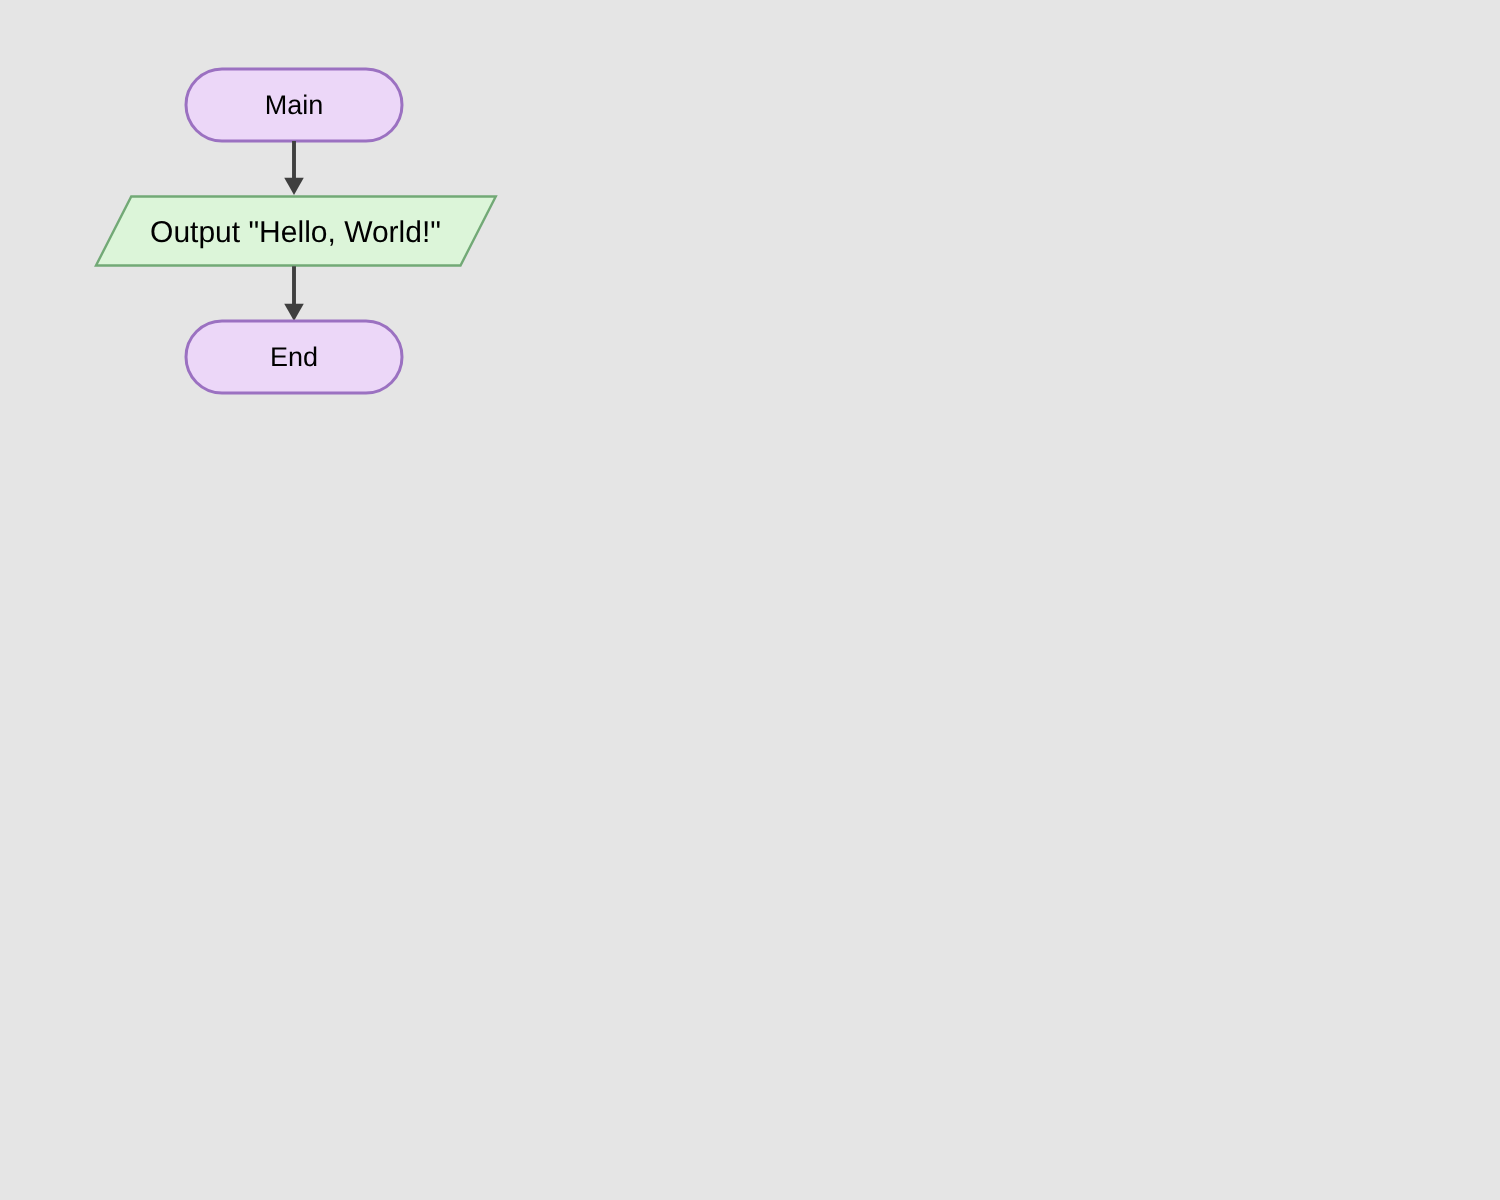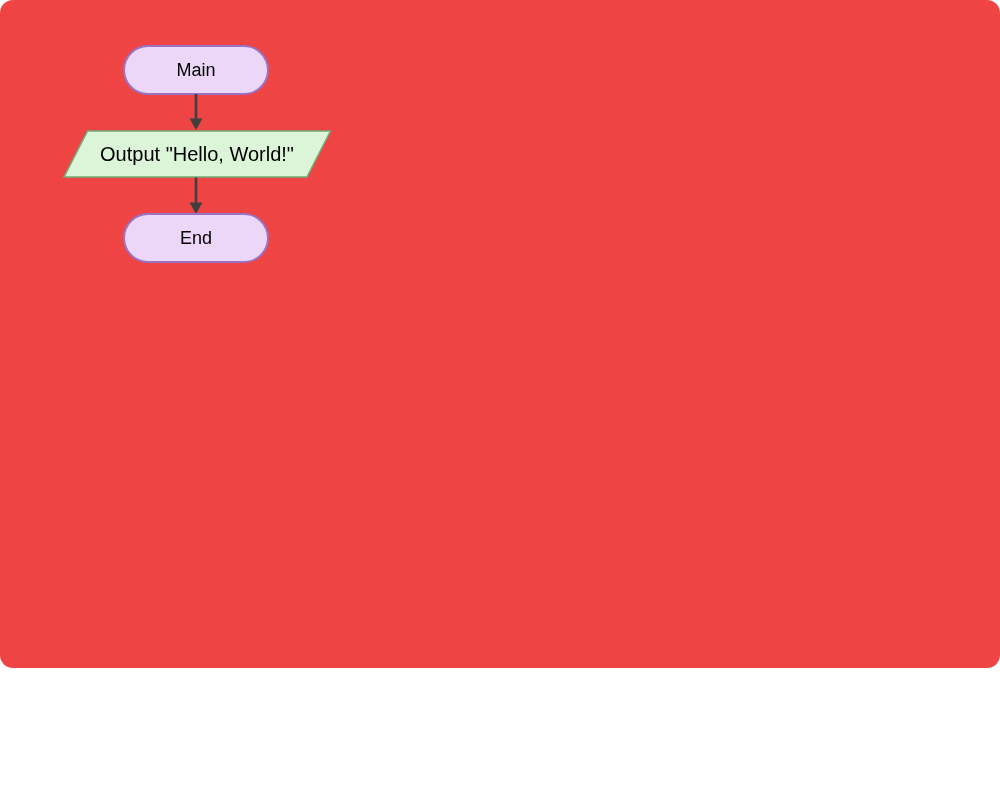--- a/index.html
+++ b/index.html
@@ -3,25 +3,24 @@
 <meta charset="utf-8">
 <style>
   html, body {
     margin: 0;
     padding: 0;
     background: #ffffff;
   }
   .canvas {
     position: relative;
     width: 1000px;
-    height: 668px;
-    background: #ef4444;
+    height: 800px;
+    background: #e5e5e5;
     overflow: hidden;
     font-family: "Liberation Sans", sans-serif;
-    border-radius: 13px;
   }
   svg {
     display: block;
   }
   svg text {
     font-family: "Liberation Sans", sans-serif;
   }
   .terminal-label {
     font-size: 18px;
   }

